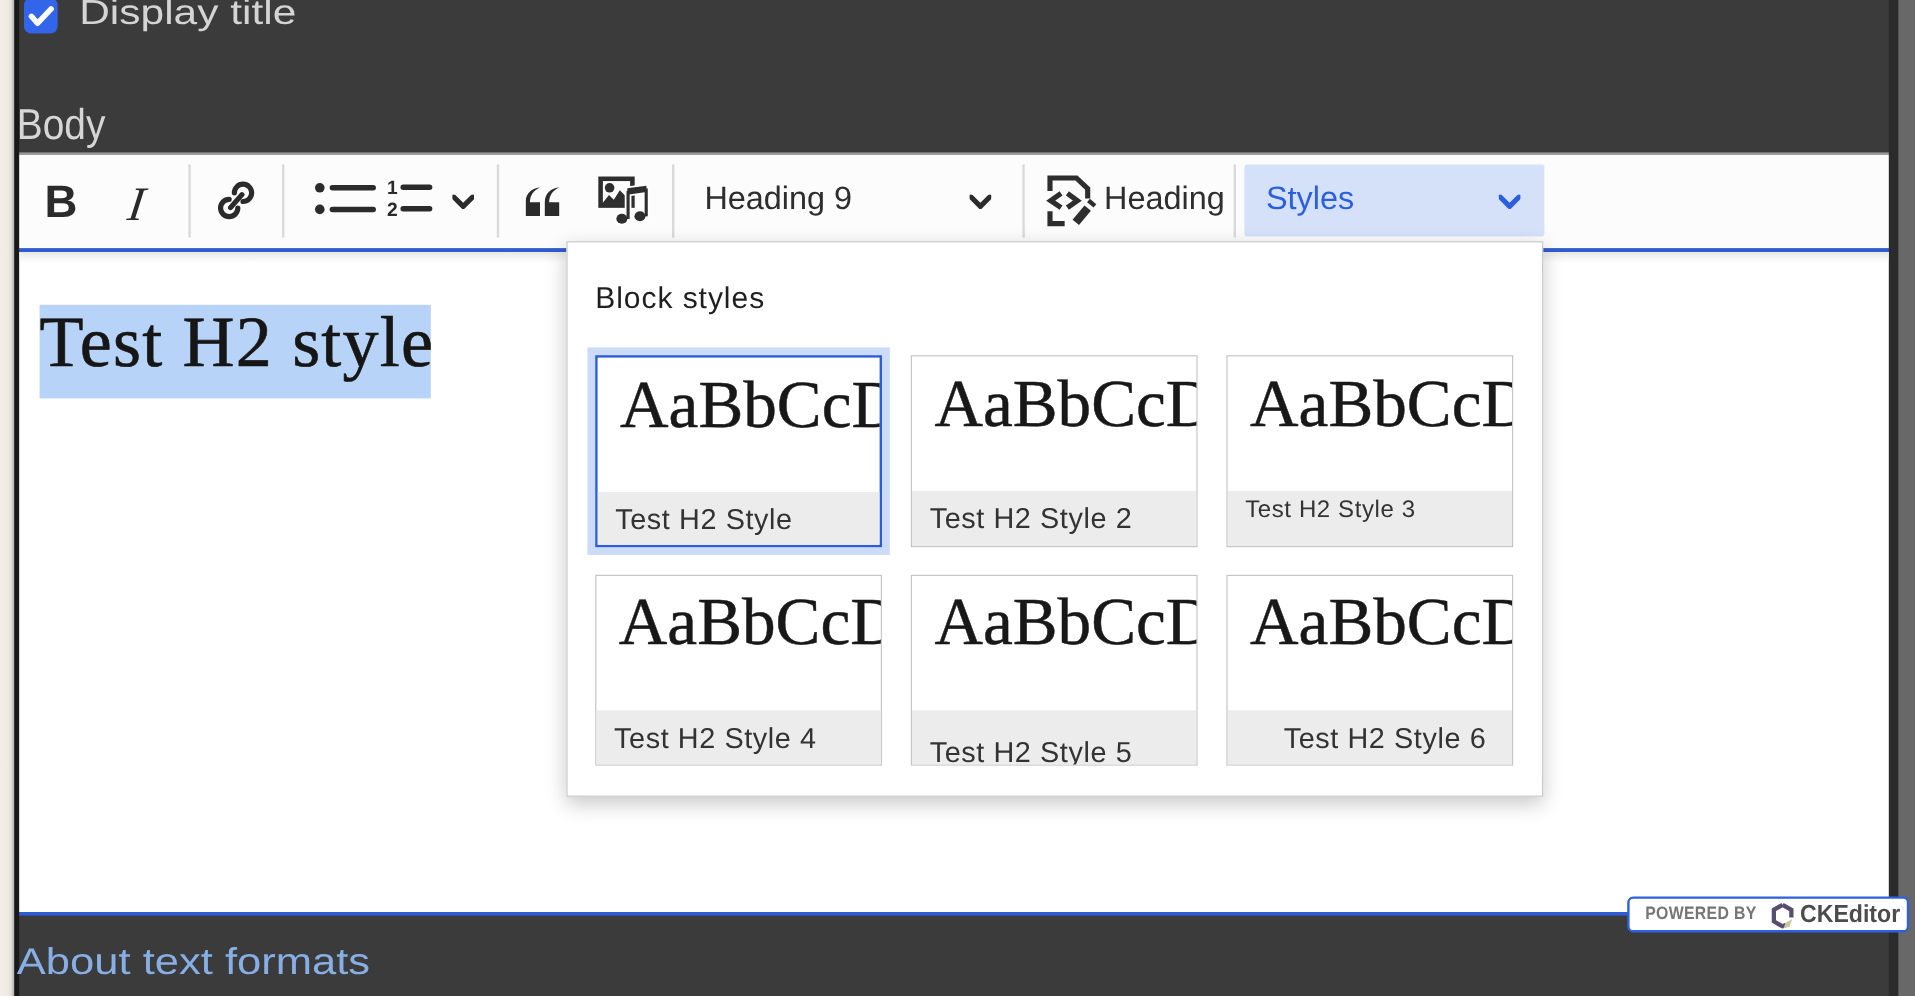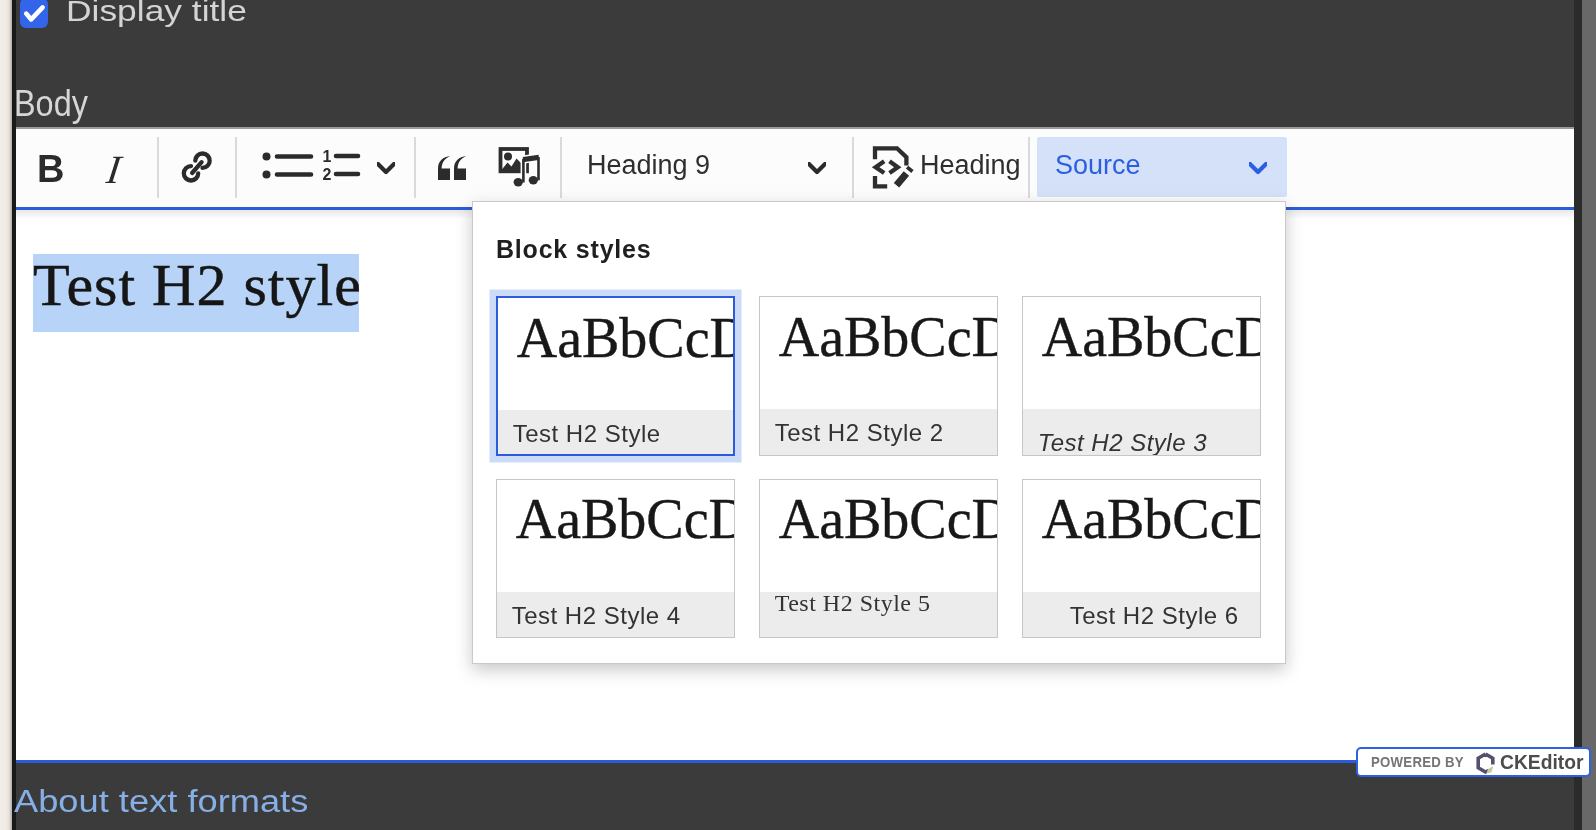--- a/index.html
+++ b/index.html
@@ -98,64 +98,64 @@
     <path d="M17.2 42.4 H5 V32.1 M5 15.2 V4.3 H27 L36.4 13.2 V21.5"></path>
     <path d="M14.2 17.2 L5.6 23.2 L14.2 29.1"></path>
     <path d="M19.5 17.2 L27.8 23.2 L19.5 29.1"></path>
   </g>
   <path d="M26.5 41.3 L36.4 29.4" stroke="#2e2e2e" stroke-width="7"></path>
   <path d="M38.6 26.7 L40.9 23.9" stroke="#2e2e2e" stroke-width="7"></path>
 </svg>
 <div class="abs" style="left:920px;top:152px;font-size:27px;color:#2e2e2e;line-height:27px;">Heading</div>
 
 <div class="abs" style="left:1037px;top:137px;width:250px;height:60px;background:#d5e1f9;border-radius:2px;"></div>
-<div class="abs" style="left:1055px;top:152px;font-size:27px;color:#2a5fe2;line-height:27px;">Source</div>
+<div class="abs" style="left:1055px;top:152px;font-size:27px;color:#2a5fe2;line-height:27px;">Styles</div>
 <svg class="abs" style="left:1249px;top:162px;" width="18" height="14" viewBox="0 0 18 14">
   <path d="M1 2 L9 10 L17 2" fill="none" stroke="#2a5fe2" stroke-width="4.2" stroke-linecap="round" stroke-linejoin="round"></path>
 </svg>
 
 <div class="abs" style="left:16px;top:207px;width:1558px;height:2.5px;background:#2d5cd8;"></div>
 <div class="abs" style="left:16px;top:209.5px;width:1558px;height:550.5px;background:#ffffff;"></div>
 <div class="abs" style="left:16px;top:209.5px;width:1558px;height:9px;background:linear-gradient(to bottom,#e8e8e8,rgba(255,255,255,0));"></div>
 
 <div class="abs" style="left:33px;top:253.5px;width:326px;height:78px;background:#b7d3f7;"></div>
 <div class="abs" style="left:33px;top:250px;font-family:'Liberation Serif',serif;font-size:60px;letter-spacing:1px;color:#161616;-webkit-text-stroke:0.5px #161616;line-height:70px;">Test H2 style</div>
 
 <div class="abs" style="left:16px;top:760px;width:1558px;height:2.5px;background:#2d5cd8;"></div>
 
 <div class="abs" style="left:14px;top:785px;font-size:31px;color:#87afe5;line-height:34px;transform:scaleX(1.17);transform-origin:left top;">About text formats</div>
 
 <div class="abs" style="left:471.5px;top:200.5px;width:814px;height:463.5px;background:#ffffff;border:1.5px solid #c9c9c9;box-shadow:0 6px 16px rgba(0,0,0,0.22);"></div>
-<div class="abs" style="left:496px;top:237px;font-size:25px;font-weight:bold;letter-spacing:0.8px;color:#1f1f1f;line-height:25px;">Block styles</div>
+<div class="abs" style="left:496px;top:237px;font-size:25px;font-weight:normal;letter-spacing:0.8px;color:#1f1f1f;line-height:25px;">Block styles</div>
 
 <div id="cards">
 <div class="abs" style="left:495.7px;top:296px;width:239px;height:159.5px;background:#fff;border:2.5px solid #2d5cd8;box-shadow:0 0 0 6.5px #ccdcf8;overflow:hidden;">
       <div style="position:absolute;left:19px;top:7.5px;width:400px;font-family:'Liberation Serif',serif;font-size:56px;color:#181818;-webkit-text-stroke:0.4px #181818;white-space:nowrap;">AaBbCcDdEeFf</div>
       <div style="position:absolute;left:0;top:112px;width:100%;height:46px;background:#ececec;"></div>
       <div style="position:absolute;left:15px;top:122px;font-size:24px;letter-spacing:0.5px;color:#333;">Test H2 Style</div>
     </div>
 <div class="abs" style="left:758.7px;top:296px;width:239px;height:159.5px;background:#fff;border:1.5px solid #c6c6c6;overflow:hidden;">
       <div style="position:absolute;left:19px;top:7.5px;width:400px;font-family:'Liberation Serif',serif;font-size:56px;color:#181818;-webkit-text-stroke:0.4px #181818;white-space:nowrap;">AaBbCcDdEeFf</div>
       <div style="position:absolute;left:0;top:112px;width:100%;height:46px;background:#ececec;"></div>
       <div style="position:absolute;left:15px;top:122px;font-size:24px;letter-spacing:0.5px;color:#333;">Test H2 Style 2</div>
     </div>
 <div class="abs" style="left:1021.7px;top:296px;width:239px;height:159.5px;background:#fff;border:1.5px solid #c6c6c6;overflow:hidden;">
       <div style="position:absolute;left:19px;top:7.5px;width:400px;font-family:'Liberation Serif',serif;font-size:56px;color:#181818;-webkit-text-stroke:0.4px #181818;white-space:nowrap;">AaBbCcDdEeFf</div>
       <div style="position:absolute;left:0;top:112px;width:100%;height:46px;background:#ececec;"></div>
-      <div style="position:absolute;left:15px;top:132px;font-size:24px;letter-spacing:0.5px;color:#333;font-style:italic;">Test H2 Style 3</div>
+      <div style="position:absolute;left:15px;top:117px;font-size:20px;letter-spacing:0.5px;color:#333;">Test H2 Style 3</div>
     </div>
 <div class="abs" style="left:495.7px;top:478.8px;width:239px;height:159.5px;background:#fff;border:1.5px solid #c6c6c6;overflow:hidden;">
       <div style="position:absolute;left:19px;top:7.5px;width:400px;font-family:'Liberation Serif',serif;font-size:56px;color:#181818;-webkit-text-stroke:0.4px #181818;white-space:nowrap;">AaBbCcDdEeFf</div>
       <div style="position:absolute;left:0;top:112px;width:100%;height:46px;background:#ececec;"></div>
       <div style="position:absolute;left:15px;top:122px;font-size:24px;letter-spacing:0.5px;color:#333;">Test H2 Style 4</div>
     </div>
 <div class="abs" style="left:758.7px;top:478.8px;width:239px;height:159.5px;background:#fff;border:1.5px solid #c6c6c6;overflow:hidden;">
       <div style="position:absolute;left:19px;top:7.5px;width:400px;font-family:'Liberation Serif',serif;font-size:56px;color:#181818;-webkit-text-stroke:0.4px #181818;white-space:nowrap;">AaBbCcDdEeFf</div>
       <div style="position:absolute;left:0;top:112px;width:100%;height:46px;background:#ececec;"></div>
-      <div style="position:absolute;left:15px;top:110px;font-size:24px;letter-spacing:0.5px;color:#333;font-family:Liberation Serif, serif;">Test H2 Style 5</div>
+      <div style="position:absolute;left:15px;top:134px;font-size:24px;letter-spacing:0.5px;color:#333;">Test H2 Style 5</div>
     </div>
 <div class="abs" style="left:1021.7px;top:478.8px;width:239px;height:159.5px;background:#fff;border:1.5px solid #c6c6c6;overflow:hidden;">
       <div style="position:absolute;left:19px;top:7.5px;width:400px;font-family:'Liberation Serif',serif;font-size:56px;color:#181818;-webkit-text-stroke:0.4px #181818;white-space:nowrap;">AaBbCcDdEeFf</div>
       <div style="position:absolute;left:0;top:112px;width:100%;height:46px;background:#ececec;"></div>
       <div style="position:absolute;left:15px;top:122px;font-size:24px;letter-spacing:0.5px;color:#333;margin-left:32px;">Test H2 Style 6</div>
     </div>
 </div>
 
 <div class="abs" style="left:1356px;top:746.5px;width:235px;height:30.5px;background:#ffffff;border:2.5px solid #2e61e0;border-radius:5px;"></div>
 <div class="abs" style="left:1371px;top:752.5px;font-size:15px;font-weight:bold;letter-spacing:0.3px;color:#757575;line-height:17px;transform:scaleX(0.88);transform-origin:left top;">POWERED BY</div>

